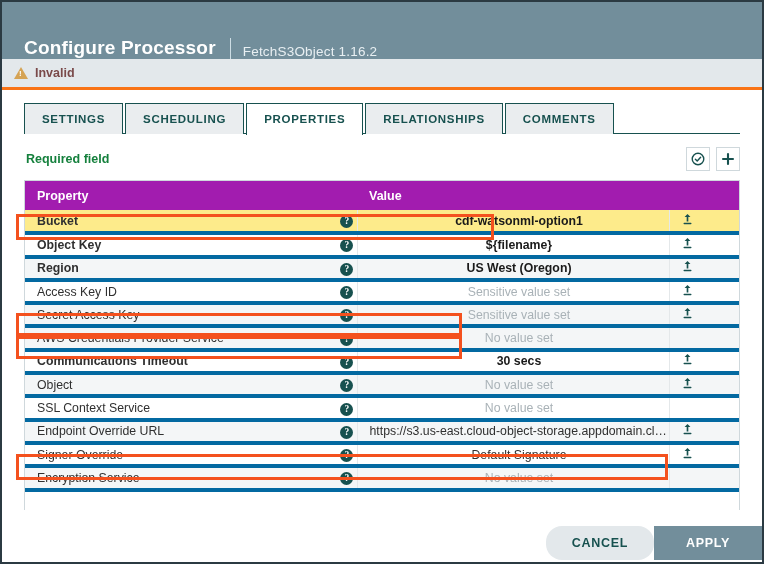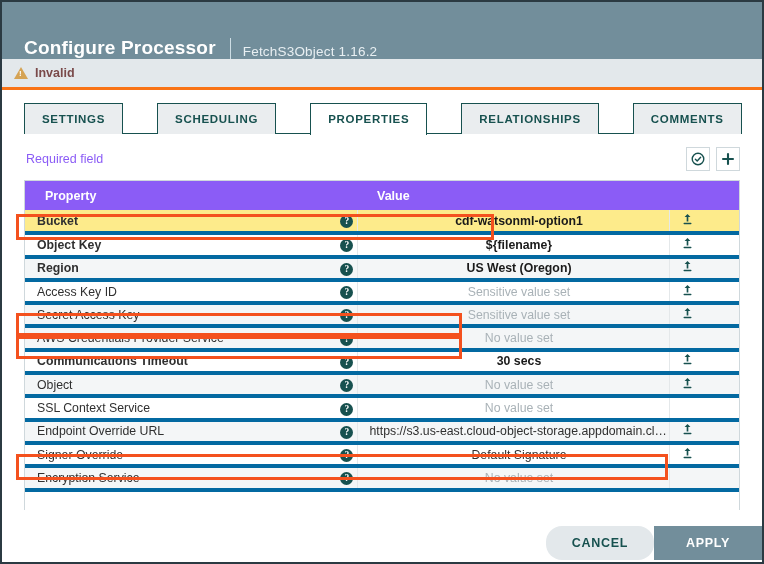--- a/index.html
+++ b/index.html
@@ -81,21 +81,20 @@
     font-weight: bold;
   }
 
   
   .tab-bar {
     display: flex;
     align-items: flex-end;
     padding: 12px 0 0 22px;
     height: 44px;
     position: relative;
-    gap: 32px;
   }
   .tab-bar::after {
     content: "";
     position: absolute;
     left: 22px; right: 22px; bottom: 0;
     height: 1px;
     background: #17514f;
   }
   .tab {
     font-size: 11.5px;
@@ -122,22 +121,22 @@
 
   
   .req-row {
     display: flex;
     align-items: center;
     justify-content: space-between;
     padding: 13px 22px 9px 24px;
   }
   .req-label {
     font-size: 12.5px;
-    font-weight: normal;
-    color: #8b5cf6;
+    font-weight: bold;
+    color: #15803d;
   }
   .icon-btns { display: flex; gap: 6px; }
   .icon-btn {
     width: 24px; height: 24px;
     border: 1px solid #cfd8dc;
     background: #ffffff;
     display: flex;
     align-items: center;
     justify-content: center;
     cursor: pointer;
@@ -153,26 +152,26 @@
     overflow: hidden;
     position: relative;
     background: #ffffff;
   }
   table.props {
     width: 100%;
     border-collapse: collapse;
     table-layout: fixed;
   }
   table.props th {
-    background: #8b5cf6;
+    background: #a21caf;
     color: #ffffff;
     font-size: 12.5px;
     font-weight: bold;
     text-align: left;
-    padding: 7px 0 7px 20px;
+    padding: 7px 0 7px 12px;
     height: 29px;
   }
   table.props td {
     font-size: 12.3px;
     color: #303030;
     height: 23.3px;
     padding: 0 0 0 12px;
     border-bottom: 4px solid #0369a1;
     vertical-align: middle;
     white-space: nowrap;

